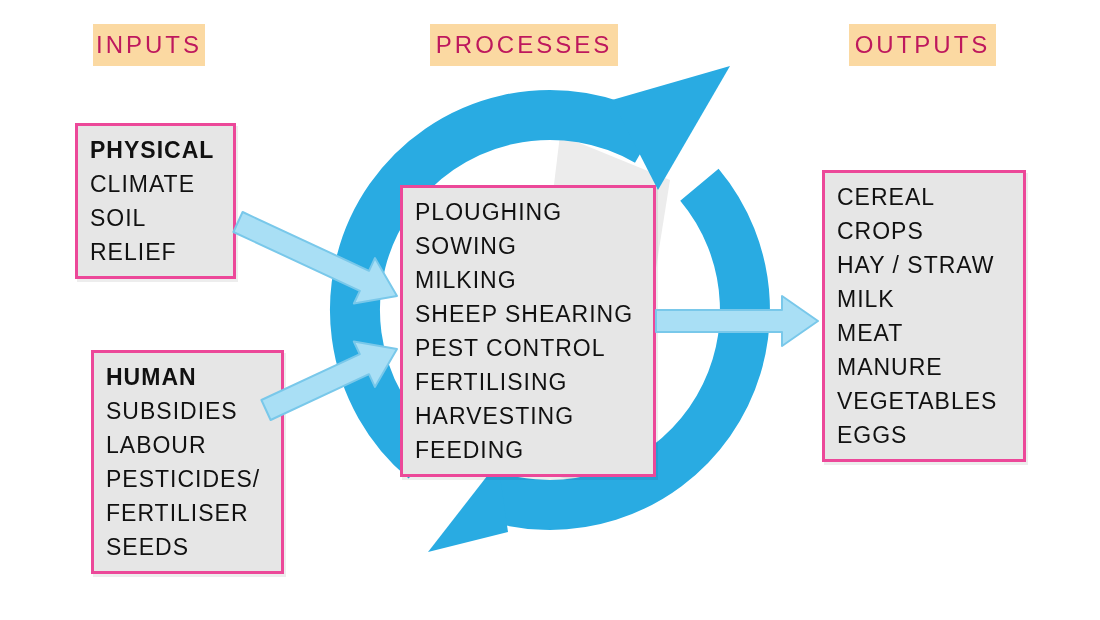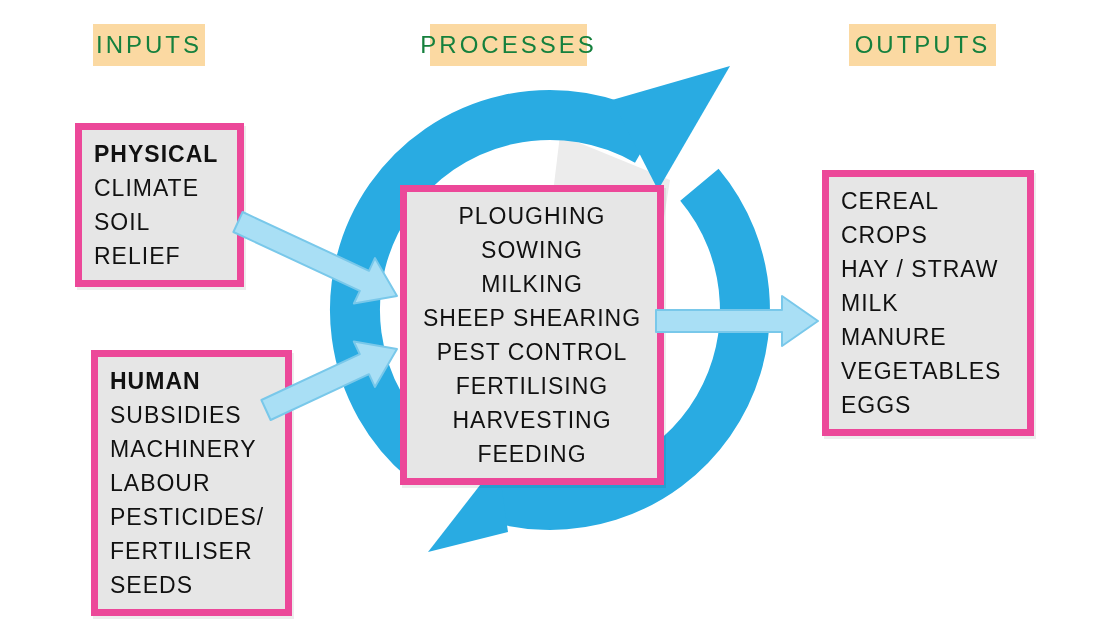--- a/index.html
+++ b/index.html
@@ -3,24 +3,24 @@
 <meta charset="utf-8">
 <style>
   html,body{margin:0;padding:0;background:#fff;}
   .canvas{
     position:relative;width:1100px;height:620px;background:#ffffff;
     overflow:hidden;font-family:"Liberation Sans", sans-serif;color:#111;
   }
   .layer{position:absolute;left:0;top:0;pointer-events:none;}
   .hdr{
     position:absolute;background:#FBD9A2;display:flex;align-items:center;justify-content:center;
-    font-size:24px;letter-spacing:3px;color:#15803d;z-index:2;
+    font-size:24px;letter-spacing:3px;color:#be185d;z-index:2;
   }
   .gbox{
-    position:absolute;background:#E6E6E6;border:7px solid #ec4899;
+    position:absolute;background:#E6E6E6;border:3px solid #ec4899;
     padding:7px 12px;font-size:23px;line-height:34px;letter-spacing:1px;
     box-shadow:2px 3px 0 rgba(0,0,0,0.07);z-index:2;
   }
   .gbox .title{font-weight:bold;}
   .arc{fill:none;stroke-width:50;}
   .flow-arrow{stroke:#79C8EA;stroke-width:2;stroke-linejoin:round;}
   svg{display:block;}
   .svg-top{z-index:3;}
   .svg-bottom{z-index:1;}
 </style>
@@ -33,60 +33,60 @@
     <polygon points="560,135 670,180 620,495 520,465" fill="#ECECEC"></polygon>
     <path class="arc" d="M 424.7 459.4 A 195 195 0 0 1 647.5 141.1" stroke="#29ABE2"></path>
     <path class="arc" d="M 699.4 184.7 A 195 195 0 0 1 483.3 493.2" stroke="#29ABE2"></path>
     <polygon points="612,100 730,66 658,190" fill="#29ABE2"></polygon>
     <polygon points="498,462 428,552 508,532" fill="#29ABE2"></polygon>
   </svg>
 
   <div class="hdr" style="left:93px;top:24px;width:112px;height:42px;">
     <span>INPUTS</span>
   </div>
-  <div class="hdr" style="left:430px;top:24px;width:157px;height:42px;">
+  <div class="hdr" style="left:430px;top:24px;width:188px;height:42px;">
     <span>PROCESSES</span>
   </div>
   <div class="hdr" style="left:849px;top:24px;width:147px;height:42px;justify-content:center;">
     <span>OUTPUTS</span>
   </div>
 
   <div class="gbox" style="left:75px;top:123px;width:131px;">
     <div class="title">PHYSICAL</div>
     <div>CLIMATE</div>
     <div>SOIL</div>
     <div>RELIEF</div>
   </div>
 
   <div class="gbox" style="left:91px;top:350px;width:163px;">
     <div class="title">HUMAN</div>
     <div>SUBSIDIES</div>
-    <div>MACHINERY</div>
     <div>LABOUR</div>
     <div>PESTICIDES/</div>
     <div>FERTILISER</div>
     <div>SEEDS</div>
   </div>
 
-  <div class="gbox" style="left:400px;top:185px;width:226px;text-align:center;">
+  <div class="gbox" style="left:400px;top:185px;width:226px;">
     <div>PLOUGHING</div>
     <div>SOWING</div>
     <div>MILKING</div>
     <div>SHEEP SHEARING</div>
     <div>PEST CONTROL</div>
     <div>FERTILISING</div>
     <div>HARVESTING</div>
     <div>FEEDING</div>
   </div>
 
   <div class="gbox" style="left:822px;top:170px;width:174px;">
     <div>CEREAL</div>
     <div>CROPS</div>
     <div>HAY / STRAW</div>
     <div>MILK</div>
+    <div>MEAT</div>
     <div>MANURE</div>
     <div>VEGETABLES</div>
     <div>EGGS</div>
   </div>
 
   <svg class="layer svg-top" width="1100" height="620" viewBox="0 0 1100 620">
     <polygon class="flow-arrow" points="233.4,232 359.8,290.8 353.9,303.5 397,296 374.9,258.1 369,270.8 242.6,212" fill="#A9DFF5"></polygon>
     <polygon class="flow-arrow" points="270.6,420 369,374.2 374.9,386.9 397,349 353.8,341.5 359.8,354.2 261.4,400" fill="#A9DFF5"></polygon>
     <polygon class="flow-arrow" points="656,332 782,332 782,346 818,321 782,296 782,310 656,310" fill="#A9DFF5"></polygon>
   </svg>

